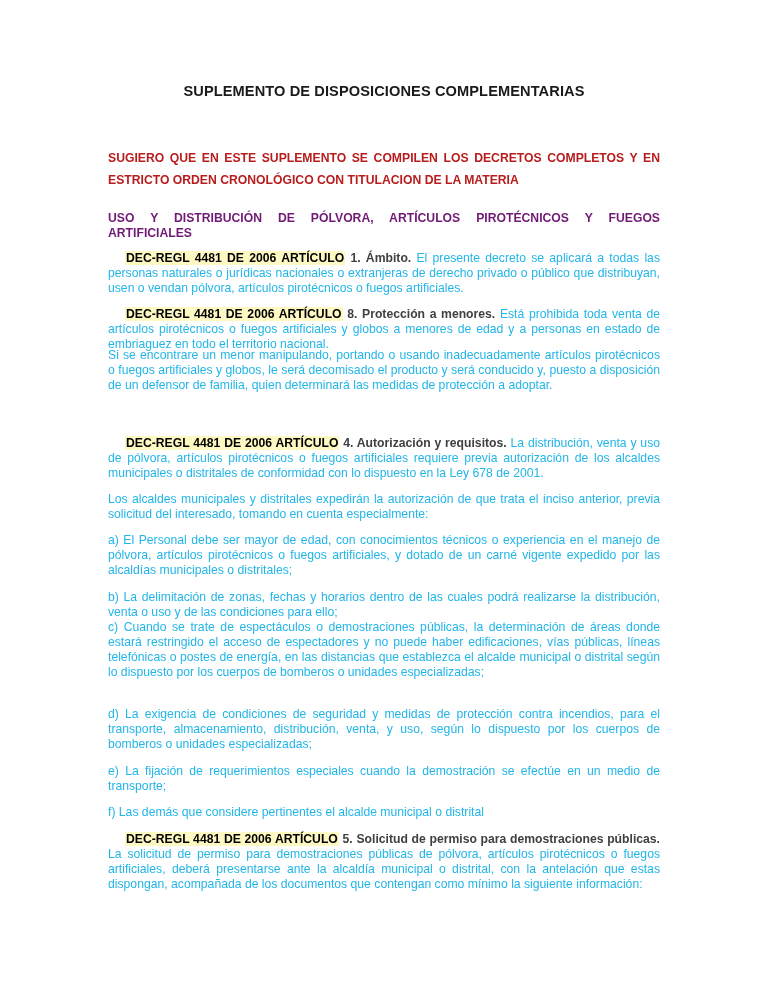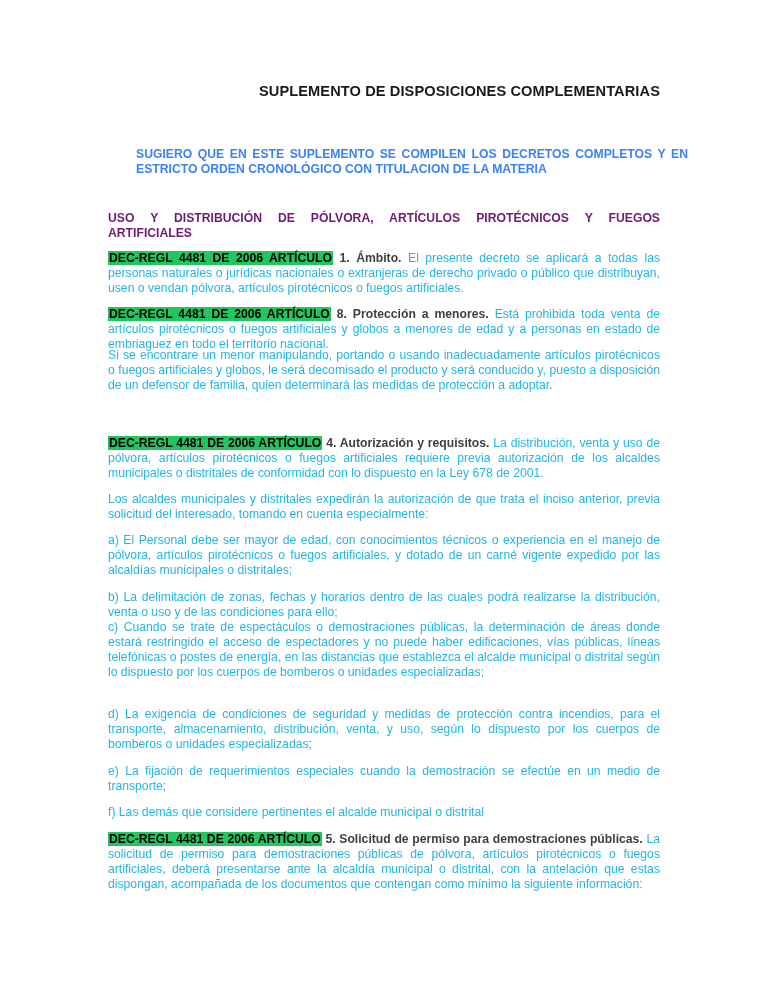--- a/index.html
+++ b/index.html
@@ -18,37 +18,36 @@
       position: absolute;
       left: 108px;
       top: 0;
       width: 552px;
     }
     .doc-title {
       position: absolute;
       top: 83px;
       left: 0;
       width: 552px;
-      text-align: right;
+      text-align: center;
       font-weight: bold;
       font-size: 14.6px;
       color: #1a1a1a;
       letter-spacing: 0.1px;
     }
     .red-note {
       position: absolute;
       top: 147px;
       left: 0;
       width: 552px;
       font-weight: bold;
       font-size: 12.2px;
-      line-height: 15px;
-      color: #3b82f6;
+      line-height: 22px;
+      color: #b91c1c;
       text-align: justify;
-      margin-left: 28px;
     }
     .section-heading {
       position: absolute;
       top: 211px;
       left: 0;
       width: 552px;
       font-weight: bold;
       font-size: 12.2px;
       line-height: 15px;
       color: #701a75;
@@ -59,24 +58,25 @@
     .para {
       position: absolute;
       left: 0;
       width: 552px;
       font-size: 12.2px;
       line-height: 15px;
       color: #22b5e8;
       text-align: justify;
     }
     .tag {
-      background: #22c55e;
+      background: #fef9c3;
       color: #000000;
       font-weight: bold;
       padding: 0 1px;
+      margin-left: 17px;
     }
     .art-title {
       font-weight: bold;
       color: #404040;
     }
   </style>
 </head>
 <body>
 
 <div class="page">

